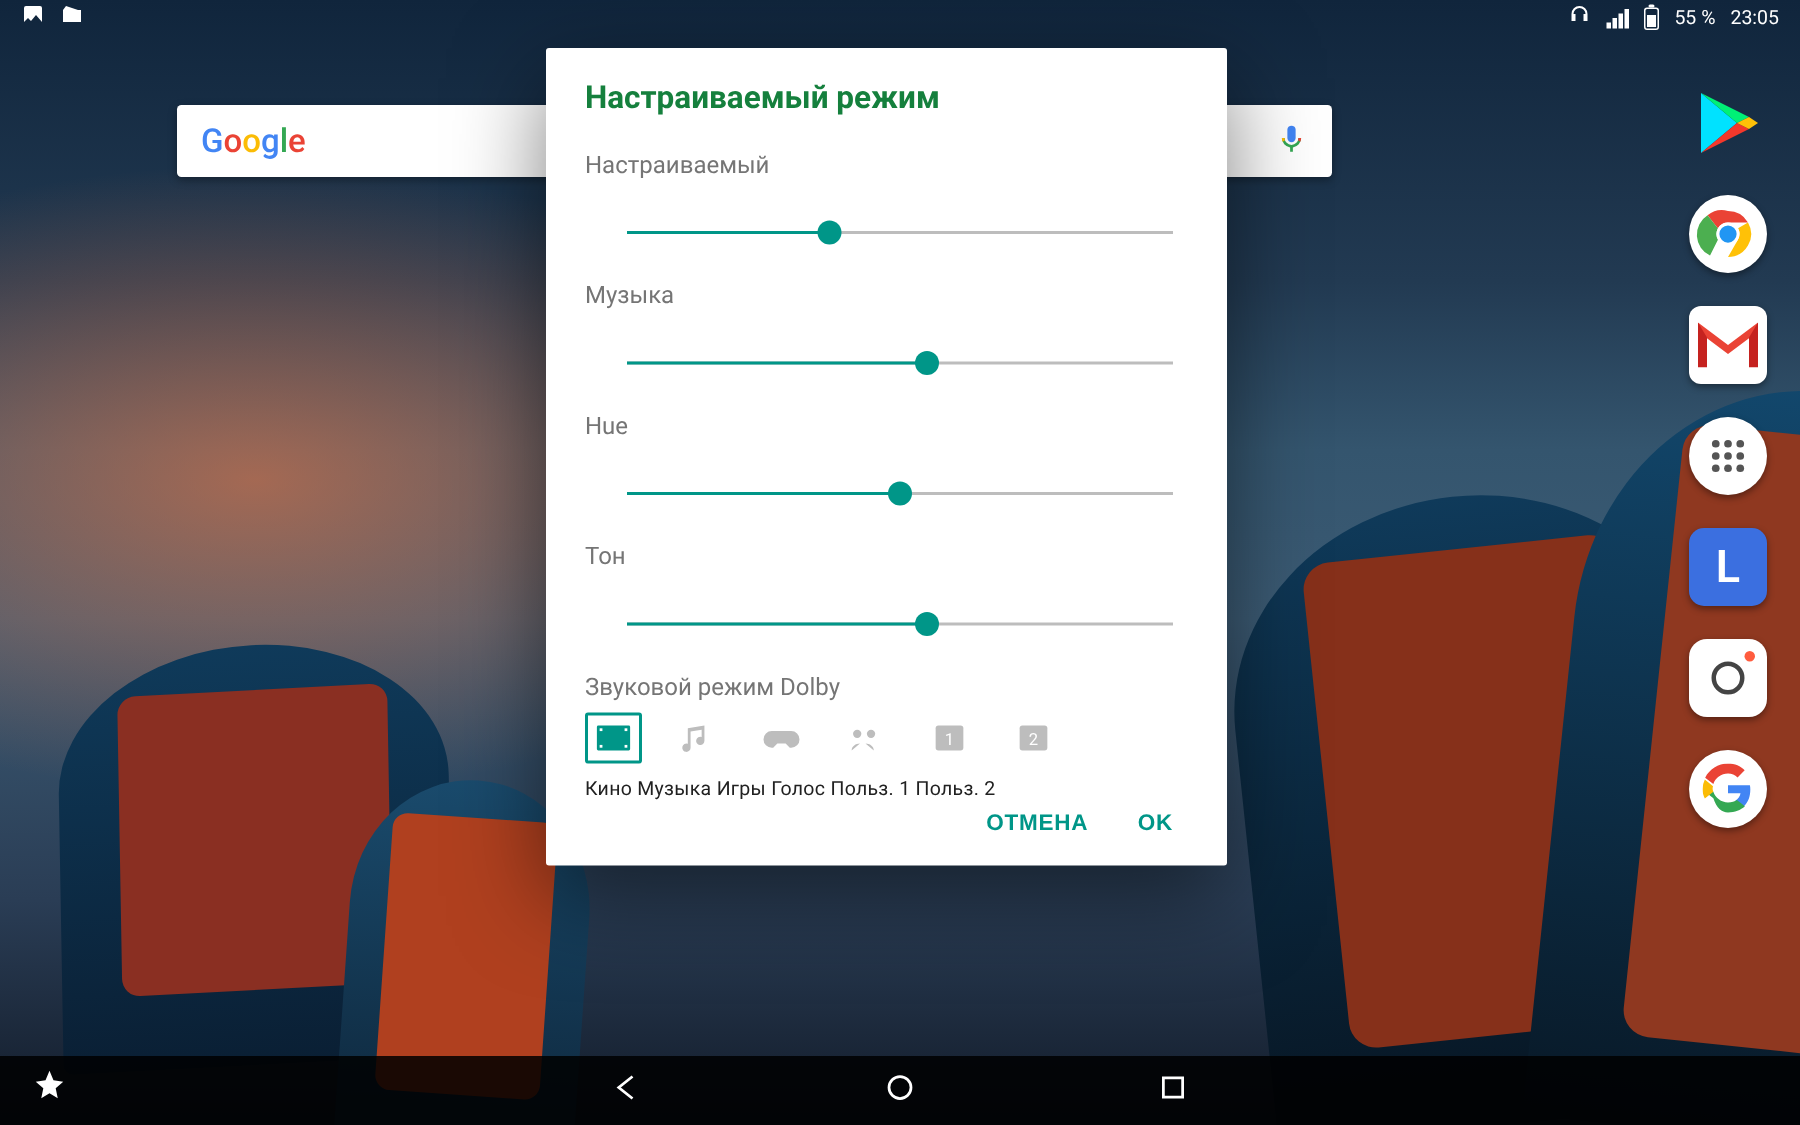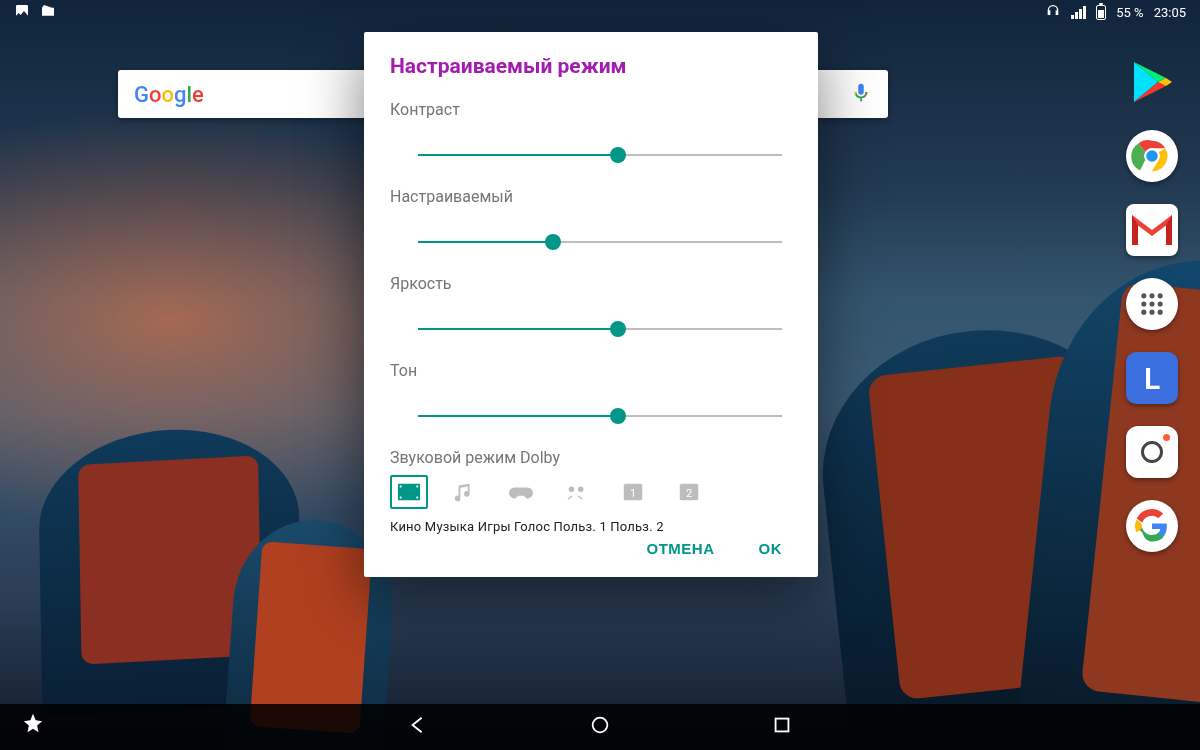--- a/index.html
+++ b/index.html
@@ -47,35 +47,35 @@
   .mic svg{ width:22px; height:22px; }
 
   
   .dock { position:absolute; top:56px; right:22px; display:flex; flex-direction:column; gap:22px; align-items:center; }
   .app { width:52px; height:52px; border-radius:10px; display:flex; align-items:center; justify-content:center; }
   .app.round { border-radius:50%; }
   .app.shadow { box-shadow:0 2px 5px rgba(0,0,0,.4); }
 
   
   .dialog { position:absolute; top:32px; left:364px; width:454px; background:#fff; border-radius:2px; box-shadow:0 20px 60px rgba(0,0,0,.5); padding:22px 26px 10px 26px; }
-  .dialog h2 { font-size:21px; font-weight:700; color:#a21caf; margin-bottom:22px; }
+  .dialog h2 { font-size:21px; font-weight:700; color:#15803d; margin-bottom:22px; }
   .slider-block { margin-bottom:10px; }
   .slider-label { font-size:16px; color:#757575; margin-bottom:26px; }
   .slider { position:relative; height:20px; margin:0 10px 22px 28px; }
   .track-bg { position:absolute; left:0; right:0; top:50%; height:2px; background:#bdbdbd; transform:translateY(-50%); }
   .track-fg { position:absolute; left:0; top:50%; height:2px; background:#009688; transform:translateY(-50%); }
   .thumb { position:absolute; top:50%; width:16px; height:16px; background:#009688; border-radius:50%; transform:translate(-50%,-50%); }
   .dolby-label{ font-size:16px; color:#757575; margin:6px 0 12px 0;}
   .dolby-icons { display:flex; gap:26px; padding-left:4px; margin-bottom:14px;}
   .dolby-icons .di { width:30px; height:26px; display:flex; align-items:center; justify-content:center; position:relative;}
   .di svg{ width:28px; height:24px; fill:#bdbdbd; }
   .di.active svg{ fill:#009688; }
   .di.active::after{ content:""; position:absolute; inset:-4px; border:2px solid #009688; border-radius:2px; }
   .dolby-names{ font-size:13px; color:#212121; letter-spacing:.2px;}
-  .actions{ display:flex; justify-content:flex-end; gap:44px; padding:6px 10px 10px 0;}
+  .actions{ display:flex; justify-content:flex-end; gap:33px; padding:6px 10px 10px 0;}
   .actions button{ background:none; border:none; color:#009688; font-size:15px; font-weight:600; letter-spacing:.5px; cursor:pointer;}
 </style>
 </head>
 <body>
 
 <div class="screen">
   <div class="boat b1"></div>
   <div class="boat b2"></div>
   <div class="boat b3"></div>
   <div class="boat b4"></div>
@@ -180,41 +180,41 @@
           <path fill="#EA4335" d="M24 9.5c3.5 0 6.6 1.2 9 3.6l6.7-6.7C35.9 2.4 30.5 0 24 0 14.6 0 6.5 5.4 2.5 13.3l7.7 6C12.1 13.7 17.6 9.5 24 9.5z"></path>
         </svg>
     </div>
   </div>
 
   <div class="dialog">
     <h2>Настраиваемый режим</h2>
 
     <div id="sliders">
         <div class="slider-block">
-          <div class="slider-label">Контраст</div>
+          <div class="slider-label">Настраиваемый</div>
+          <div class="slider">
+            <div class="track-bg"></div>
+            <div class="track-fg" style="width:37%"></div>
+            <div class="thumb" style="left:37%"></div>
+          </div>
+        </div>
+        <div class="slider-block">
+          <div class="slider-label">Музыка</div>
           <div class="slider">
             <div class="track-bg"></div>
             <div class="track-fg" style="width:55%"></div>
             <div class="thumb" style="left:55%"></div>
           </div>
         </div>
         <div class="slider-block">
-          <div class="slider-label">Настраиваемый</div>
-          <div class="slider">
-            <div class="track-bg"></div>
-            <div class="track-fg" style="width:37%"></div>
-            <div class="thumb" style="left:37%"></div>
-          </div>
-        </div>
-        <div class="slider-block">
-          <div class="slider-label">Яркость</div>
-          <div class="slider">
-            <div class="track-bg"></div>
-            <div class="track-fg" style="width:55%"></div>
-            <div class="thumb" style="left:55%"></div>
+          <div class="slider-label">Hue</div>
+          <div class="slider">
+            <div class="track-bg"></div>
+            <div class="track-fg" style="width:50%"></div>
+            <div class="thumb" style="left:50%"></div>
           </div>
         </div>
         <div class="slider-block">
           <div class="slider-label">Тон</div>
           <div class="slider">
             <div class="track-bg"></div>
             <div class="track-fg" style="width:55%"></div>
             <div class="thumb" style="left:55%"></div>
           </div>
         </div>

